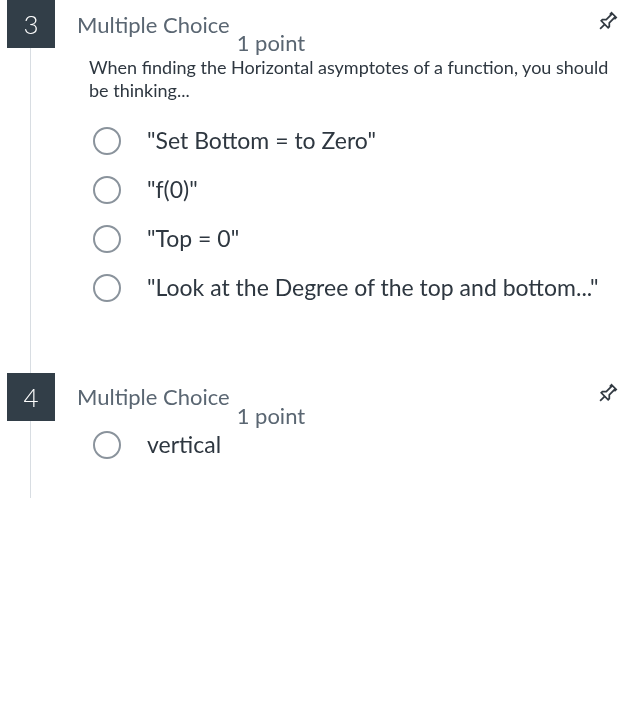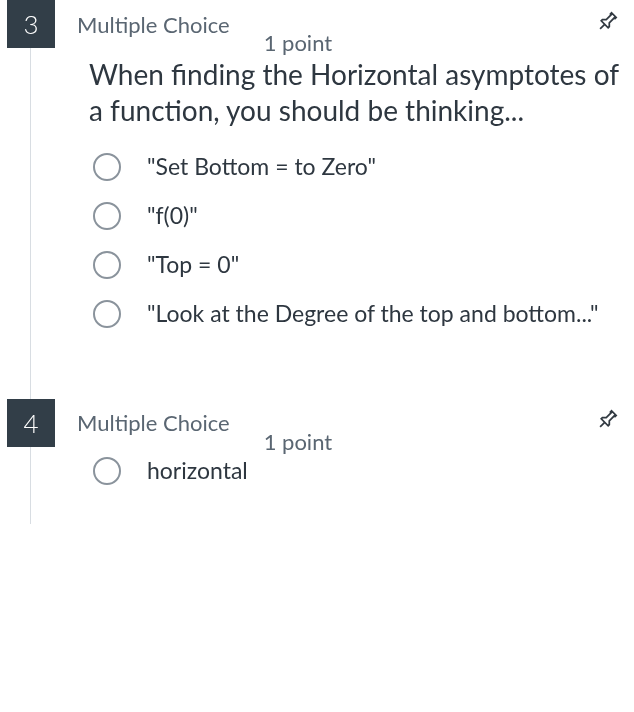--- a/index.html
+++ b/index.html
@@ -36,35 +36,35 @@
     font-weight: 300;
   }
   .q-header {
     display: flex;
     align-items: center;
     height: 48px;
     padding-left: 46px;
     padding-right: 14px;
     color: #5a6672;
     font-size: 22px;
-    gap: 34px;
+    gap: 7px;
   }
   .q-header .type { font-weight: 400; }
   .q-header .points { font-weight: 400; margin-top: 37px; }
   .pin-wrap { margin-left: auto; }
   .pin-icon {
     width: 26px; height: 26px;
     display: inline-block;
     color: #323a42;
   }
   .q-body {
     padding: 8px 14px 0 58px;
   }
   .q-text {
-    font-size: 28px;
+    font-size: 18px;
     line-height: 1.3;
     color: #2e3740;
     margin-bottom: 22px;
     font-weight: 400;
   }
   .options {
     padding-left: 4px;
   }
   .option {
     display: flex;
@@ -145,19 +145,19 @@
               <line x1="12" y1="15" x2="12" y2="21"></line>
             </g>
           </svg>
         </span>
       </span>
     </div>
     <div class="q-body">
       <div class="options">
         <div class="option">
           <div class="radio"></div>
-          <div class="opt-text">horizontal</div>
+          <div class="opt-text">vertical</div>
         </div>
       </div>
     </div>
   </div>
 
 </div>
 
 </body></html>

